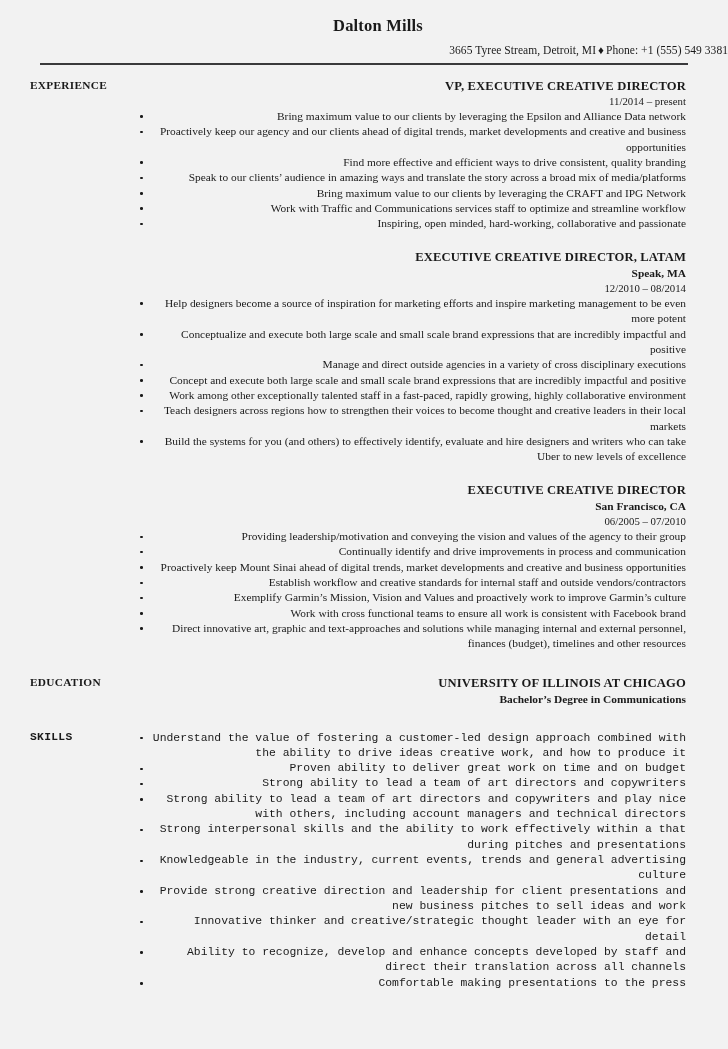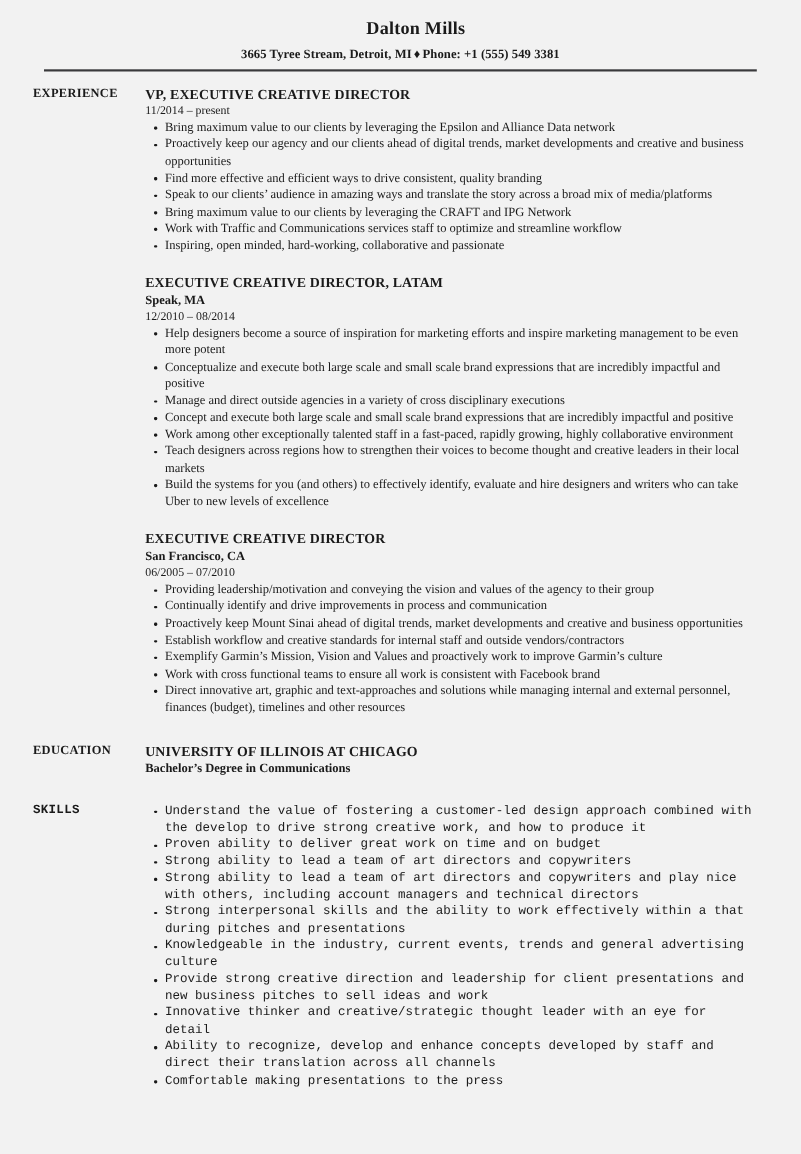--- a/index.html
+++ b/index.html
@@ -32,22 +32,23 @@
   .cand-name {
     font-size: 16.5px;
     font-weight: bold;
     letter-spacing: 0.2px;
     line-height: 1.25;
     padding-left: 28px;
   }
   .contact-line {
     margin-top: 7px;
     font-size: 11.5px;
-    font-weight: bold;
+    font-weight: normal;
     letter-spacing: 0.05px;
+    text-align: right;
   }
   .contact-sep {
     padding: 0 2px;
   }
   .rule {
     margin: 7px auto 0 auto;
     width: 648px;
     height: 0;
     border-top: 2.2px solid #3a3a3c;
   }
@@ -68,20 +69,21 @@
     font-size: 11.3px;
     font-weight: bold;
     letter-spacing: 0.3px;
     line-height: 1.28;
     white-space: nowrap;
   }
   .section-body {
     flex: 1 1 auto;
     padding-right: 42px;
     min-width: 0;
+    text-align: right;
   }
 
   
   .job + .job {
     margin-top: 17px;
   }
   .job-title {
     font-size: 12.6px;
     font-weight: bold;
     letter-spacing: 0.15px;
@@ -213,21 +215,21 @@
           <div class="edu-school">UNIVERSITY OF ILLINOIS AT CHICAGO</div>
           <div class="edu-degree">Bachelor’s Degree in Communications</div>
         </div>
       </div>
     </div>
 
     <div class="section sec-skills">
       <div class="section-label">SKILLS</div>
       <div class="section-body">
         <ul class="bullets">
-          <li>Understand the value of fostering a customer-led design approach combined with the develop to drive strong creative work, and how to produce it</li>
+          <li>Understand the value of fostering a customer-led design approach combined with the ability to drive ideas creative work, and how to produce it</li>
           <li>Proven ability to deliver great work on time and on budget</li>
           <li>Strong ability to lead a team of art directors and copywriters</li>
           <li>Strong ability to lead a team of art directors and copywriters and play nice with others, including account managers and technical directors</li>
           <li>Strong interpersonal skills and the ability to work effectively within a that during pitches and presentations</li>
           <li>Knowledgeable in the industry, current events, trends and general advertising culture</li>
           <li>Provide strong creative direction and leadership for client presentations and new business pitches to sell ideas and work</li>
           <li>Innovative thinker and creative/strategic thought leader with an eye for detail</li>
           <li>Ability to recognize, develop and enhance concepts developed by staff and direct their translation across all channels</li>
           <li>Comfortable making presentations to the press</li>
         </ul>

